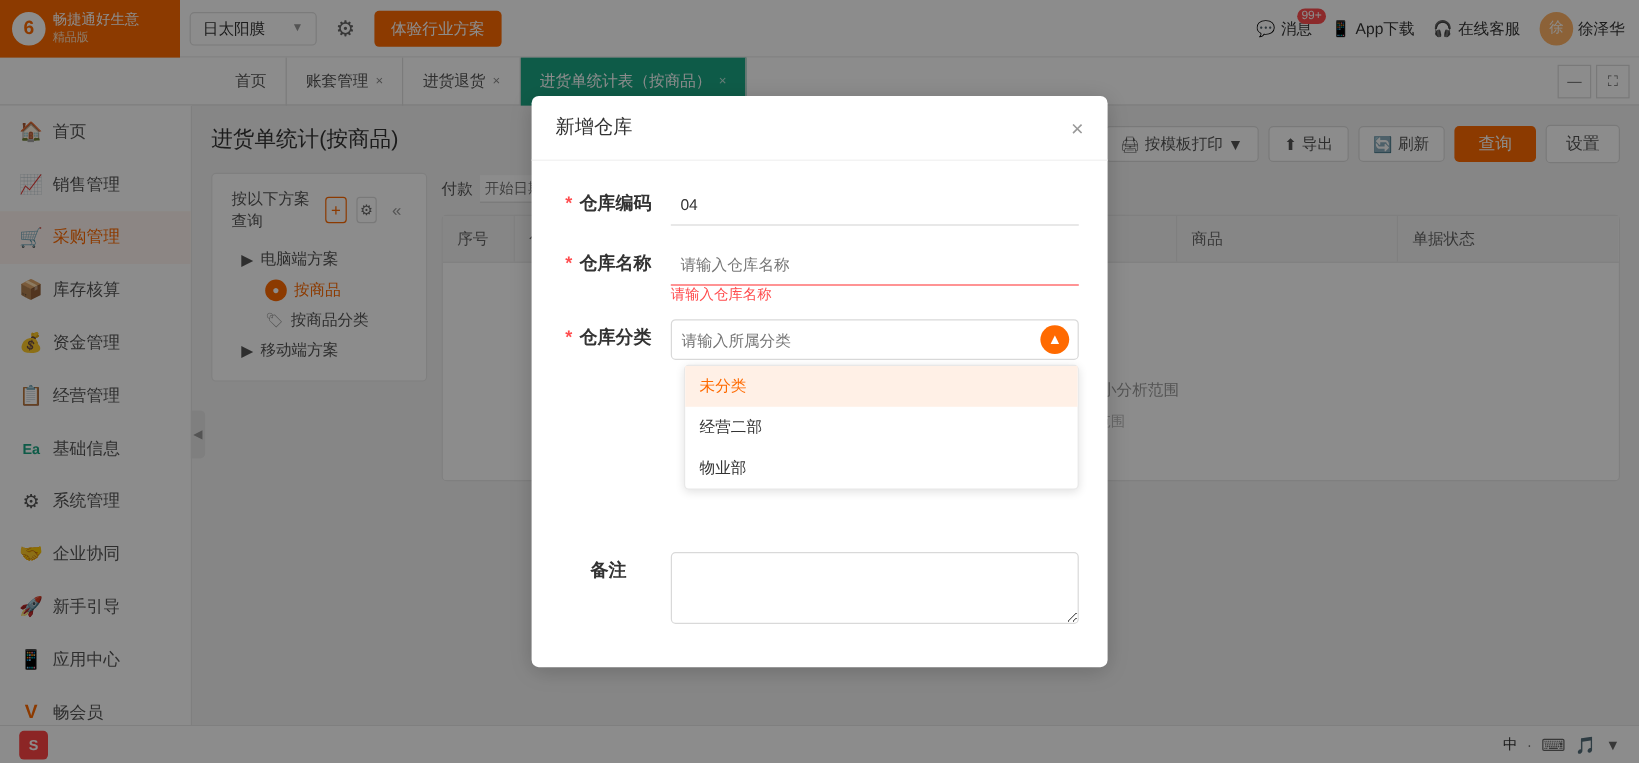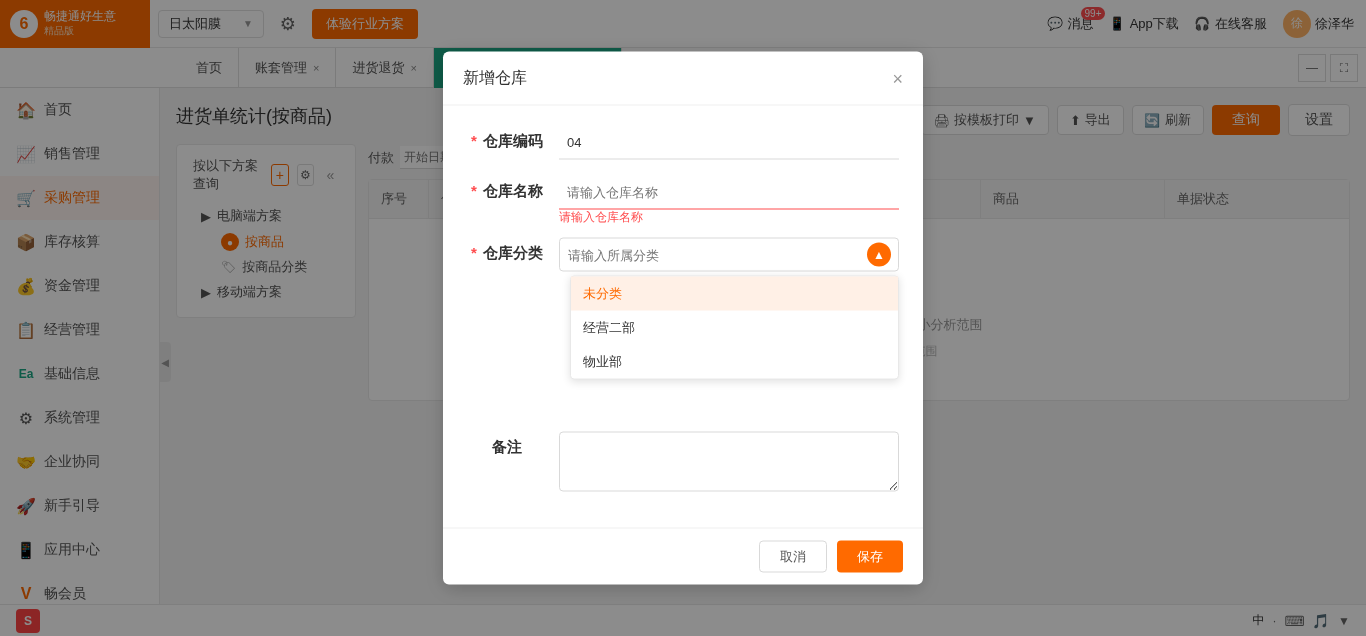--- a/index.html
+++ b/index.html
@@ -559,24 +559,20 @@
           <div class="dropdown-item">物业部</div>
         </div>
       </div>
     </div>
 
     <div class="form-row" style="margin-top:160px;">
       <label class="form-label">备注</label>
       <textarea class="form-textarea" rows="2" style=""></textarea>
     </div>
   </div>
-  <div class="modal-footer">
-    <button class="btn-cancel">取消</button>
-    <button class="btn-save">保存</button>
-  </div>
 </div>
 
 <div class="status-bar">
   <div style="display:flex;align-items:center;gap:4px;">
     <div style="width:24px;height:24px;background:#ff4444;border-radius:4px;display:flex;align-items:center;justify-content:center;color:#fff;font-weight:bold;font-size:12px;">S</div>
   </div>
   <div class="status-icons">
     <span style="font-size:12px;color:#333;">中</span>
     <span style="font-size:12px;color:#666;">·</span>
     <span style="font-size:14px;color:#666;">⌨</span>

